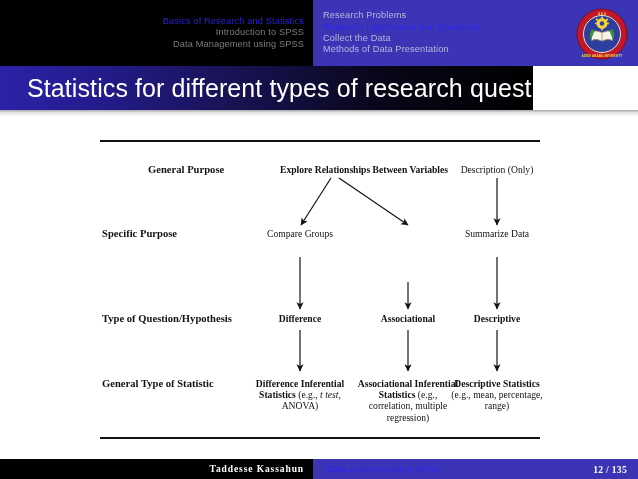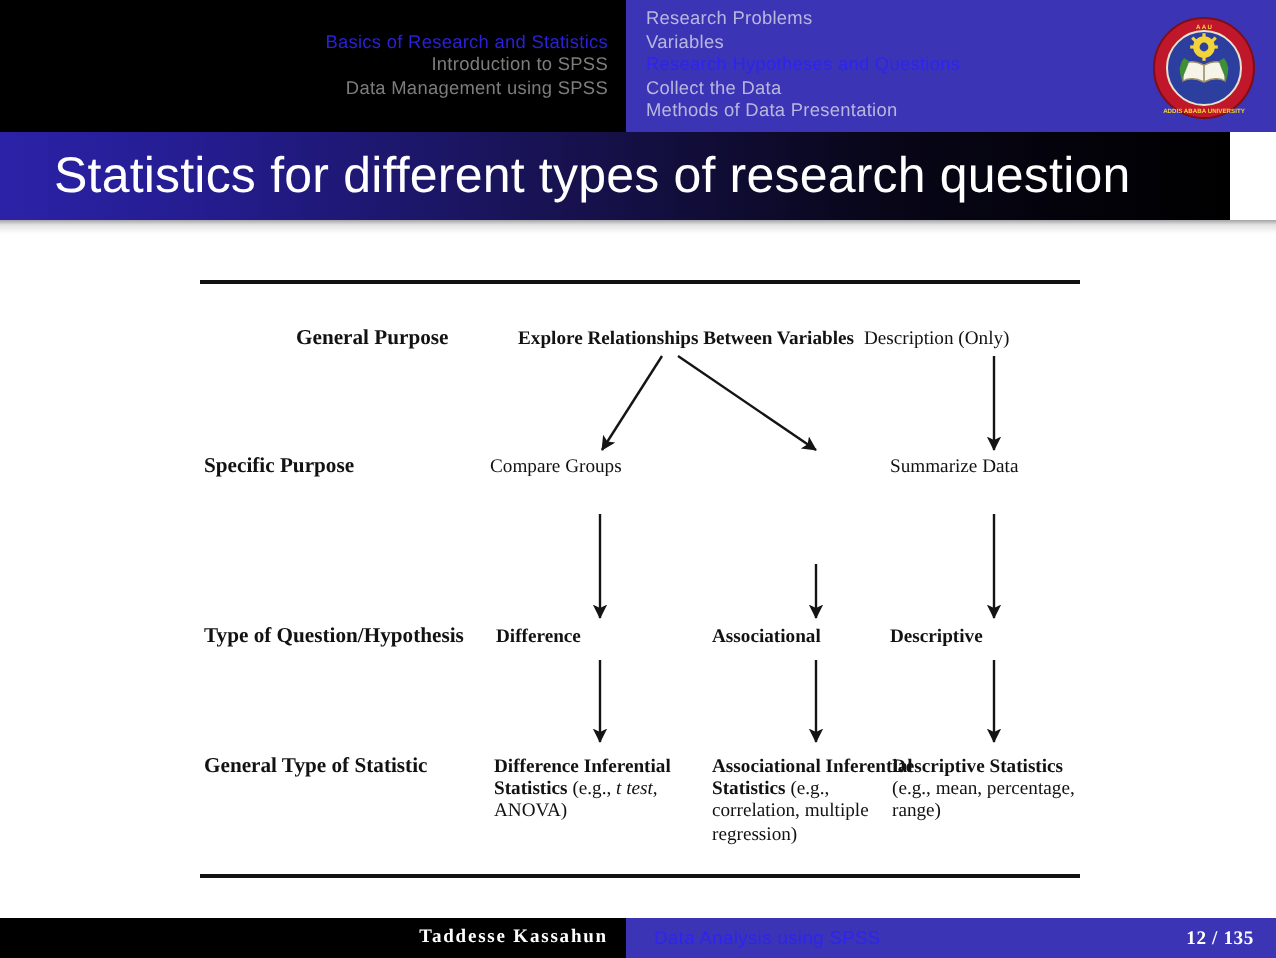--- a/index.html
+++ b/index.html
@@ -32,21 +32,21 @@
   .nav-right .nav-item{color:#b9b6df;}
   .nav-right .nav-item.active{color:#2f23f0;}
 
   .logo-wrap{
     position:absolute;right:8px;top:6px;width:56px;height:55px;
     display:flex;align-items:center;justify-content:center;
   }
 
   
   .titlebar{
-    position:absolute;left:0;top:66px;width:615px;height:44px;
+    position:absolute;left:0;top:66px;width:533px;height:44px;
     background:linear-gradient(90deg,#2b22a8 0%,#241c8e 17%,#17124f 46%,#080618 72%,#000000 100%);
     display:flex;align-items:center;
   }
   .title-text{
     color:#ffffff;font-size:25px;line-height:28px;letter-spacing:.1px;
     padding-left:27px;font-weight:400;white-space:nowrap;
     font-family:"Liberation Sans", sans-serif;
   }
   .title-shadow{
     position:absolute;left:0;top:110px;width:638px;height:7px;
@@ -54,21 +54,21 @@
   }
 
   
   .figure{position:absolute;left:0;top:117px;width:638px;height:340px;}
   .rule{position:absolute;background:#111;height:2px;left:100px;width:440px;}
   .rule.top{top:23px;}
   .rule.bottom{top:320px;}
 
   .fig-cell{
     position:absolute;font-family:"Liberation Serif", serif;
-    color:#121212;
+    color:#121212;text-align:center;
   }
   .row-label{
     font-weight:bold;font-size:10.6px;line-height:12px;
     text-align:left;left:102px;white-space:nowrap;
   }
   .node{
     font-size:9.6px;line-height:11.2px;
     transform:translateX(-50%);
   }
   .node.bold{font-weight:bold;}
@@ -107,21 +107,20 @@
   <div class="navbar">
 
     <div class="nav-left">
       <div class="nav-item active">Basics of Research and Statistics</div>
       <div class="nav-item">Introduction to SPSS</div>
       <div class="nav-item">Data Management using SPSS</div>
     </div>
 
     <div class="nav-right">
       <div class="nav-item">Research Problems</div>
-      <div class="nav-item">Variables</div>
       <div class="nav-item active">Research Hypotheses and Questions</div>
       <div class="nav-item">Collect the Data</div>
       <div class="nav-item">Methods of Data Presentation</div>
 
       <div class="logo-wrap">
         <svg width="54" height="54" viewBox="0 0 54 54">
           <circle cx="27" cy="27" r="25" fill="#c0172a" stroke="#7d0d19" stroke-width="1"></circle>
           <circle cx="27" cy="27" r="18.5" fill="#2d3f9e"></circle>
           <circle cx="27" cy="27" r="18.5" fill="none" stroke="#e8e3cf" stroke-width="1"></circle>
           <g fill="#f2d33a">

